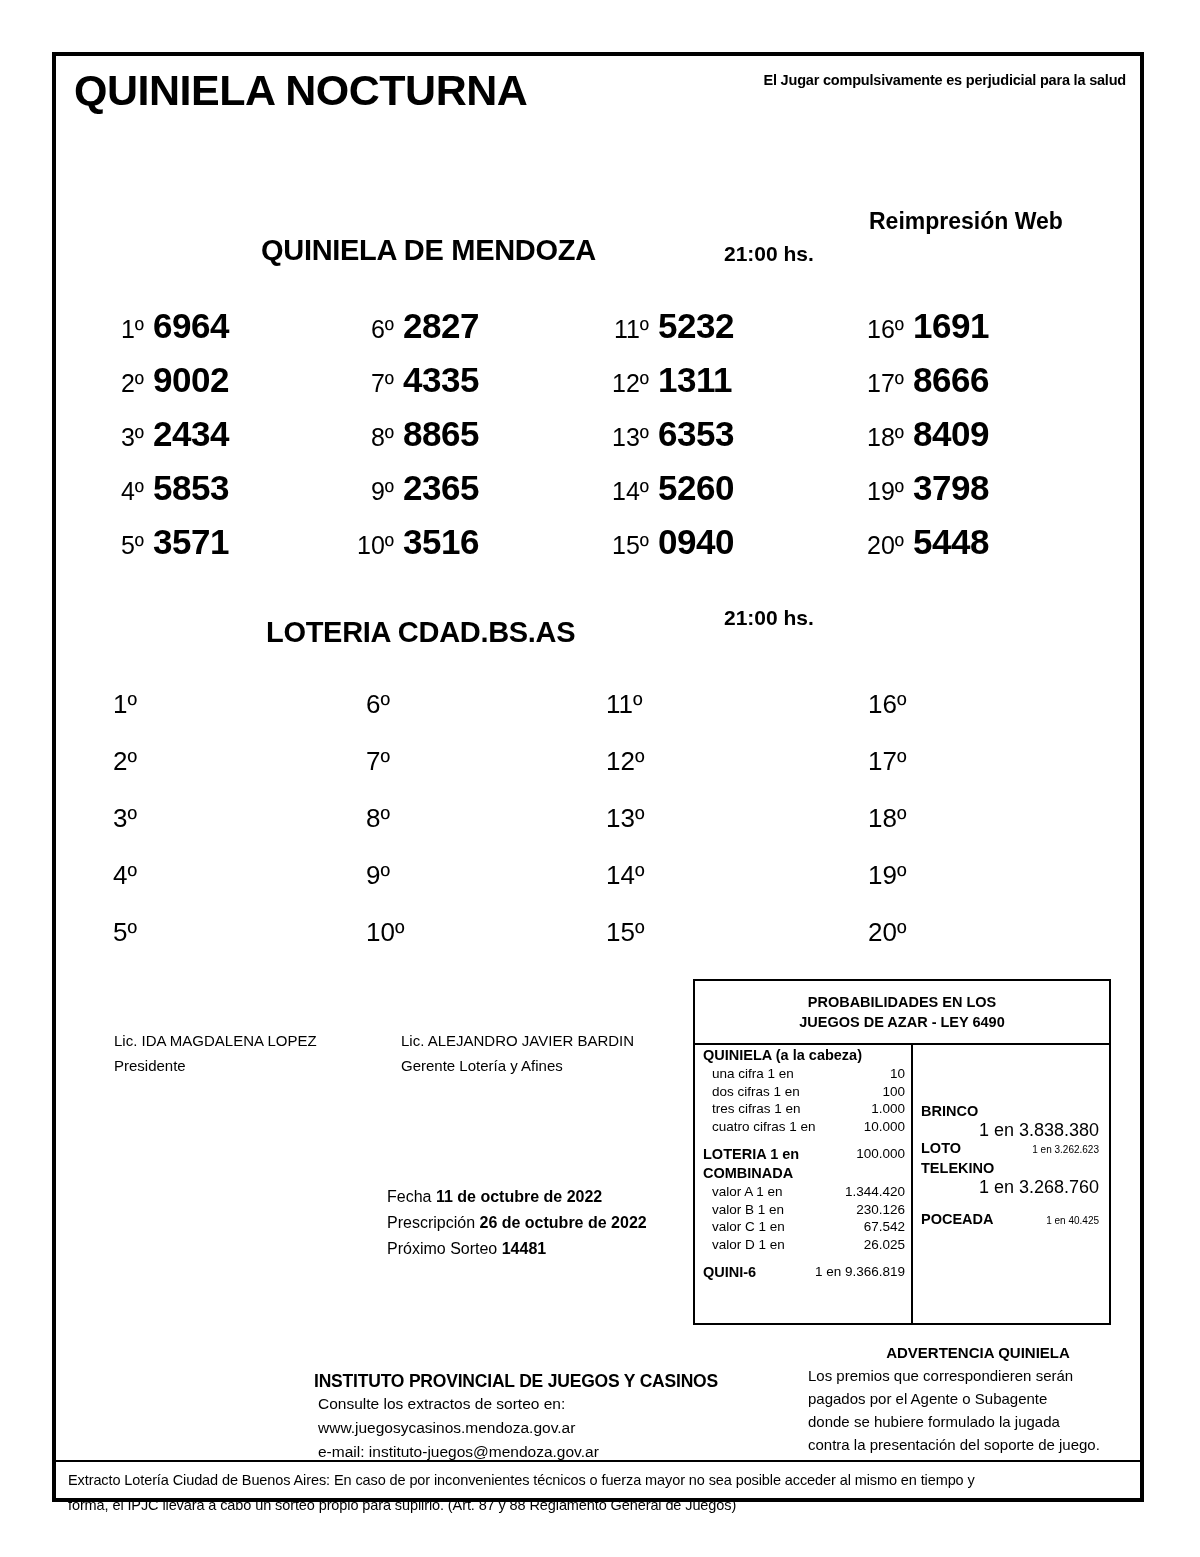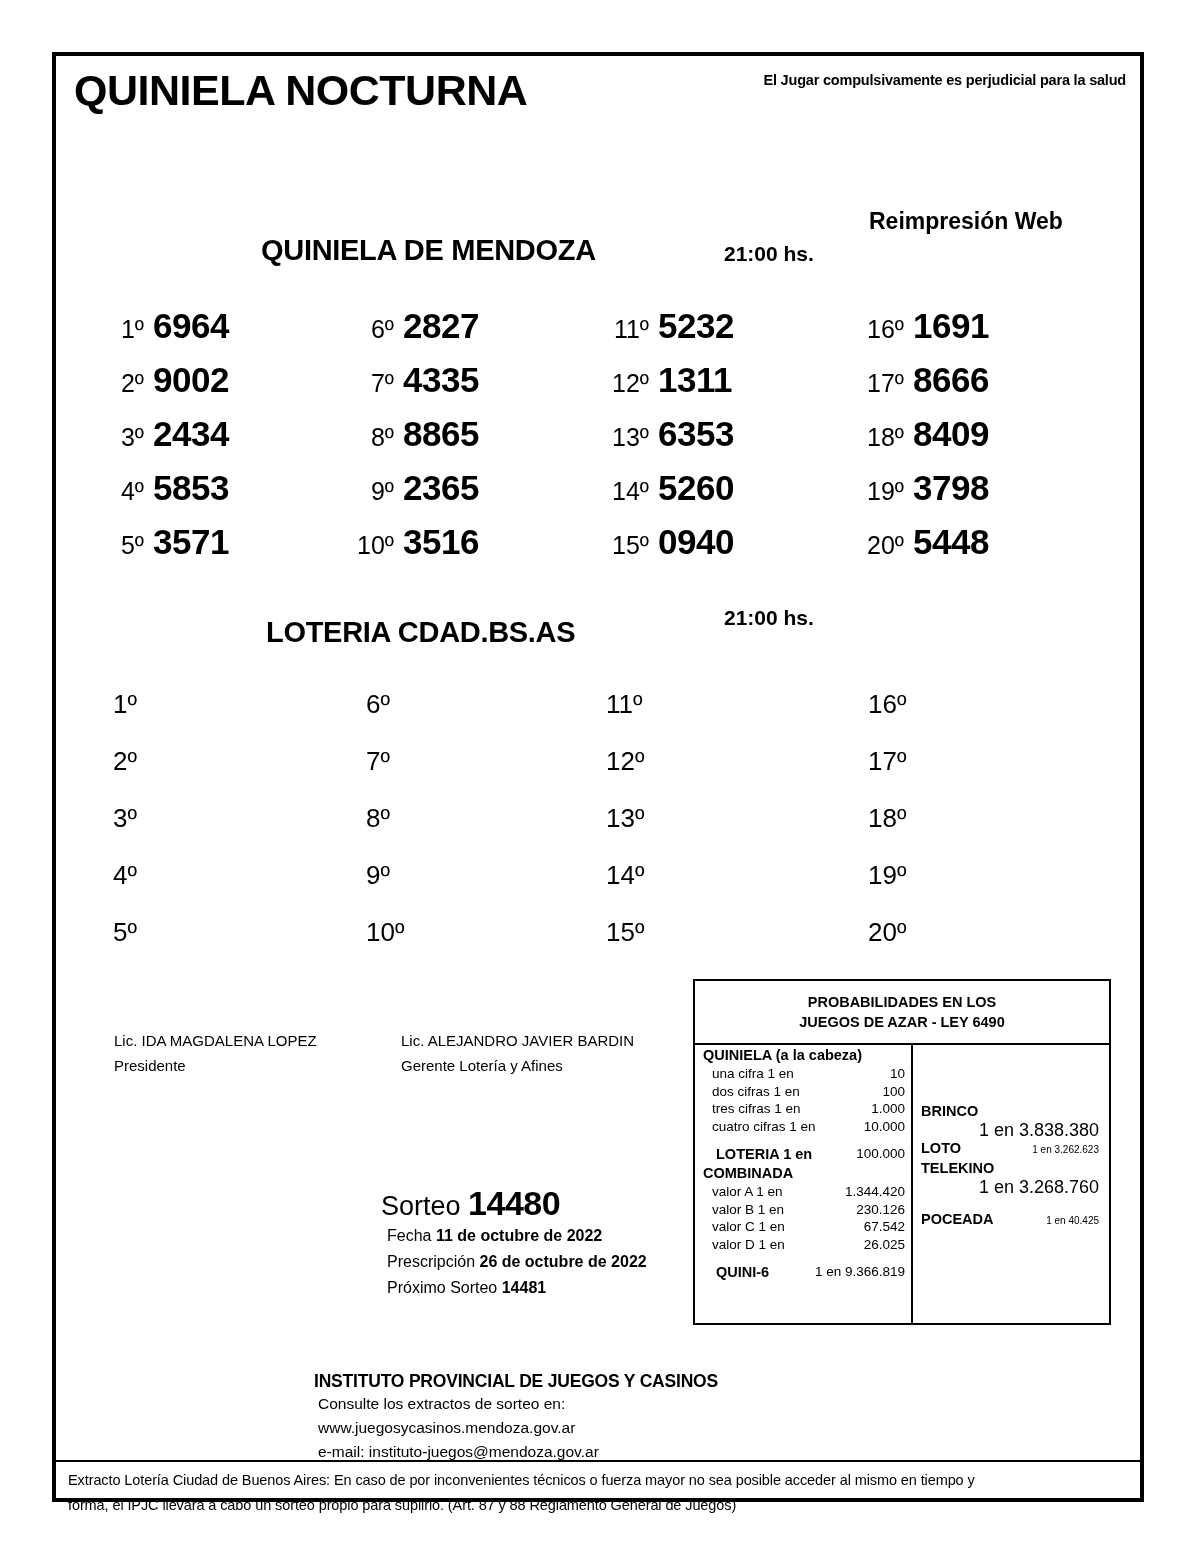--- a/index.html
+++ b/index.html
@@ -162,21 +162,20 @@
     padding-left: 9px;
   }
   .p-line .lbl { white-space: nowrap; }
   .p-line .val { white-space: nowrap; }
   .p-inline {
     display: flex;
     font-size: 14.5px;
     line-height: 20px;
     font-weight: bold;
     justify-content: space-between;
-    margin-left: 13px;
   }
   .p-inline .v { font-weight: normal; font-size: 13.5px; }
   .p-gap { height: 9px; }
 
   .r-name {
     font-size: 14.5px;
     font-weight: bold;
     line-height: 19px;
   }
   .r-val {
@@ -556,38 +555,41 @@
         <div style="height:14px;"></div>
         <div class="r-row-inline">
           <span class="r-name">POCEADA</span>
           <span class="r-val">1 en 40.425</span>
         </div>
       </div>
     </div>
   </div>
 
   <div class="sorteo-block">
-    <div class="sorteo-main">
-      <span>Sorteo</span>
-      <b>14480</b>
-    </div>
     <div class="sorteo-line">
       <span>Fecha</span>
       <b>11 de octubre de 2022</b>
     </div>
     <div class="sorteo-line">
       <span>Prescripción</span>
       <b>26 de octubre de 2022</b>
     </div>
     <div class="sorteo-line">
       <span>Próximo Sorteo</span>
       <b>14481</b>
     </div>
   </div>
 
+  <div class="advert">
+    <div class="advert-title">ADVERTENCIA QUINIELA</div>
+    <div class="advert-line">Los premios que correspondieren serán</div>
+    <div class="advert-line">pagados por el Agente o Subagente</div>
+    <div class="advert-line">donde se hubiere formulado la jugada</div>
+    <div class="advert-line">contra la presentación del soporte de juego.</div>
+  </div>
 
   <div class="instituto">
     <div class="inst-title">INSTITUTO PROVINCIAL DE JUEGOS Y CASINOS</div>
     <div class="inst-line">Consulte los extractos de sorteo en:</div>
     <div class="inst-line">www.juegosycasinos.mendoza.gov.ar</div>
     <div class="inst-line">e-mail:  instituto-juegos@mendoza.gov.ar</div>
   </div>
 
   <div class="footer-sep"></div>
   <div class="footer">

